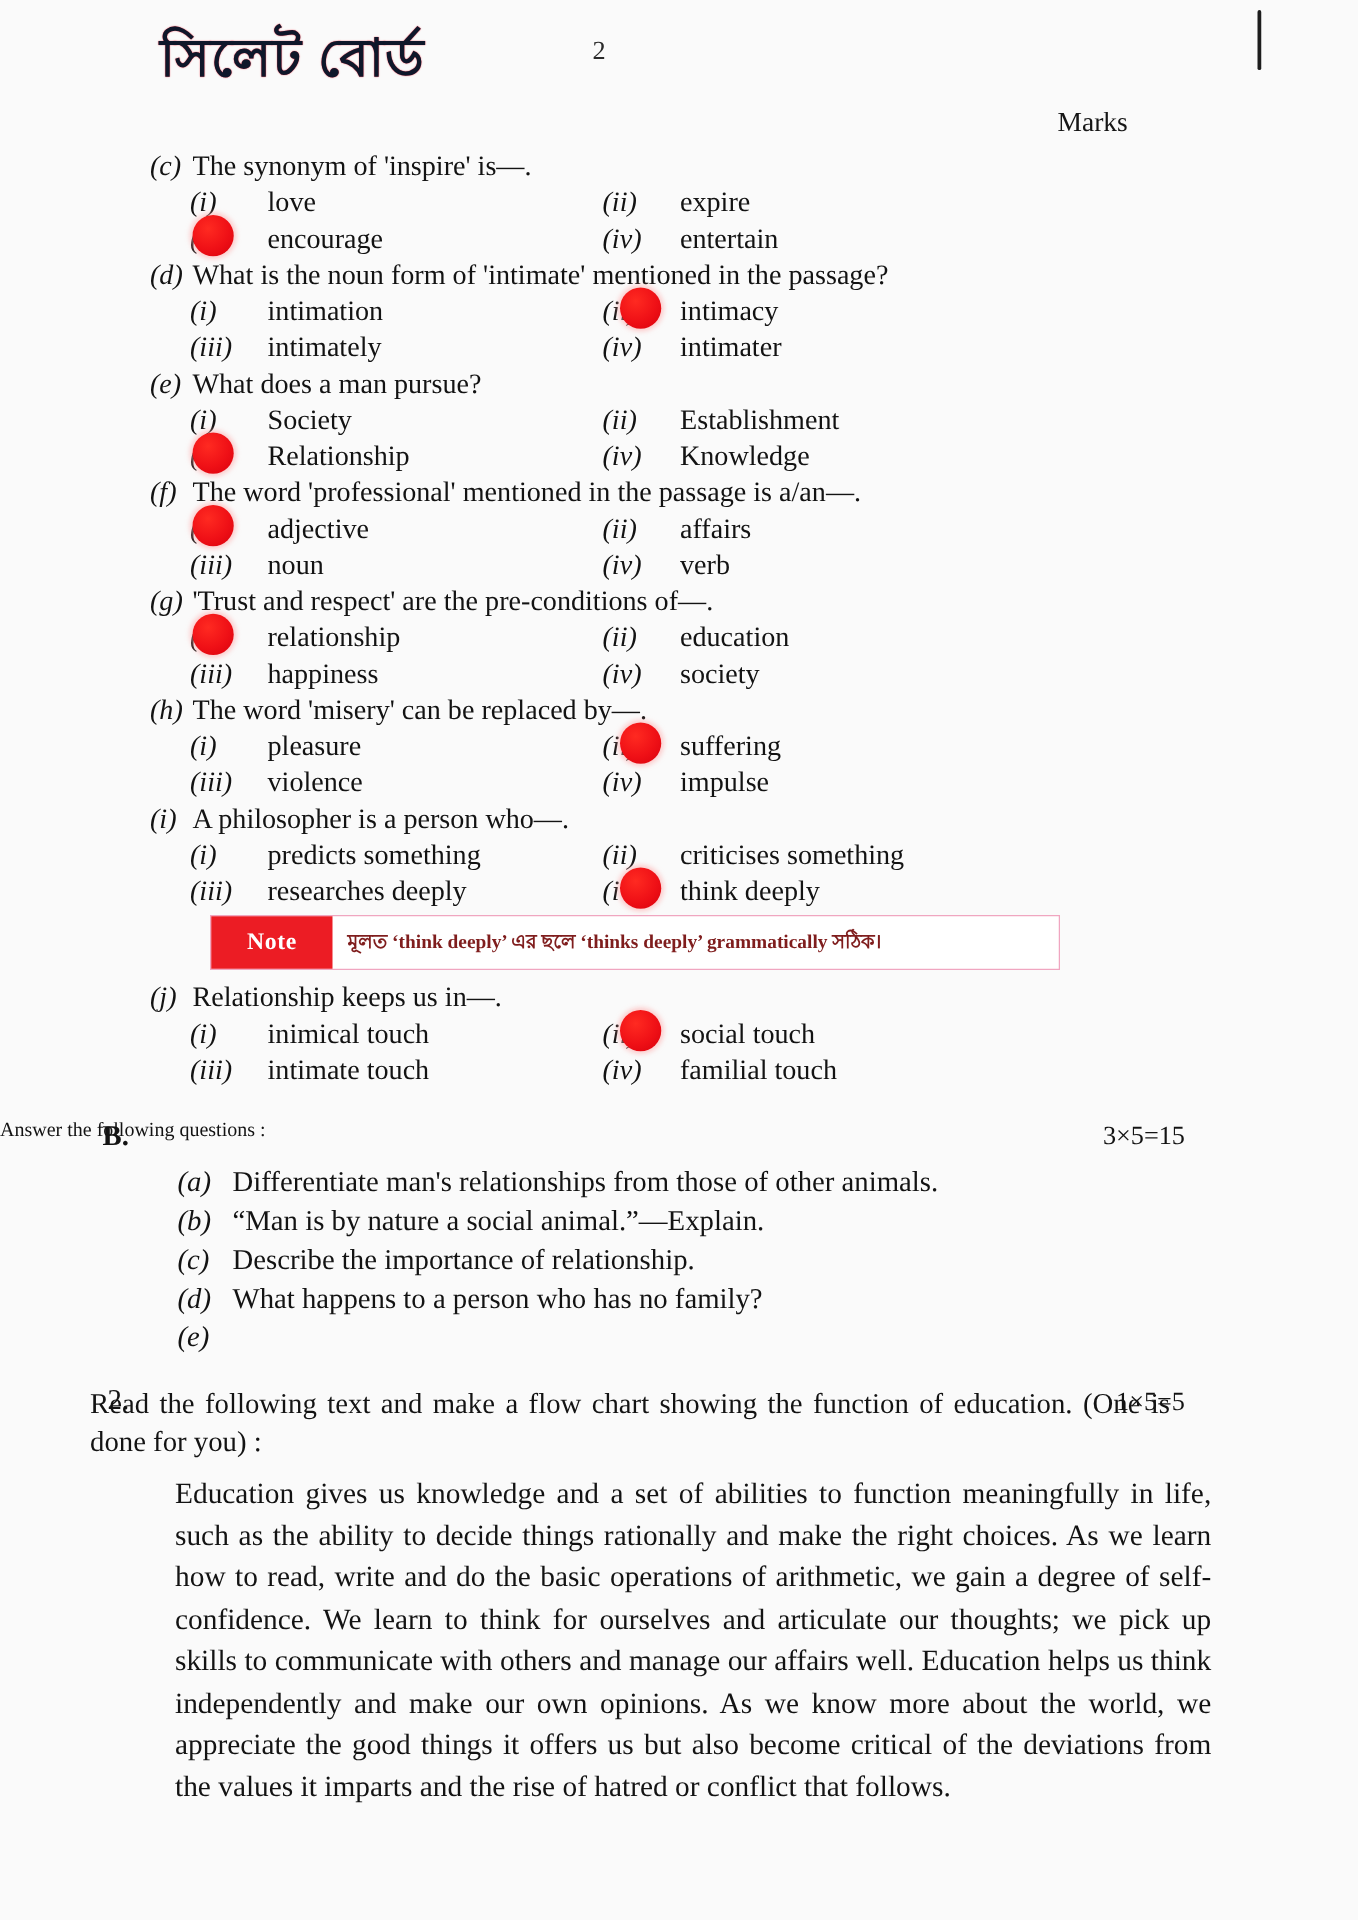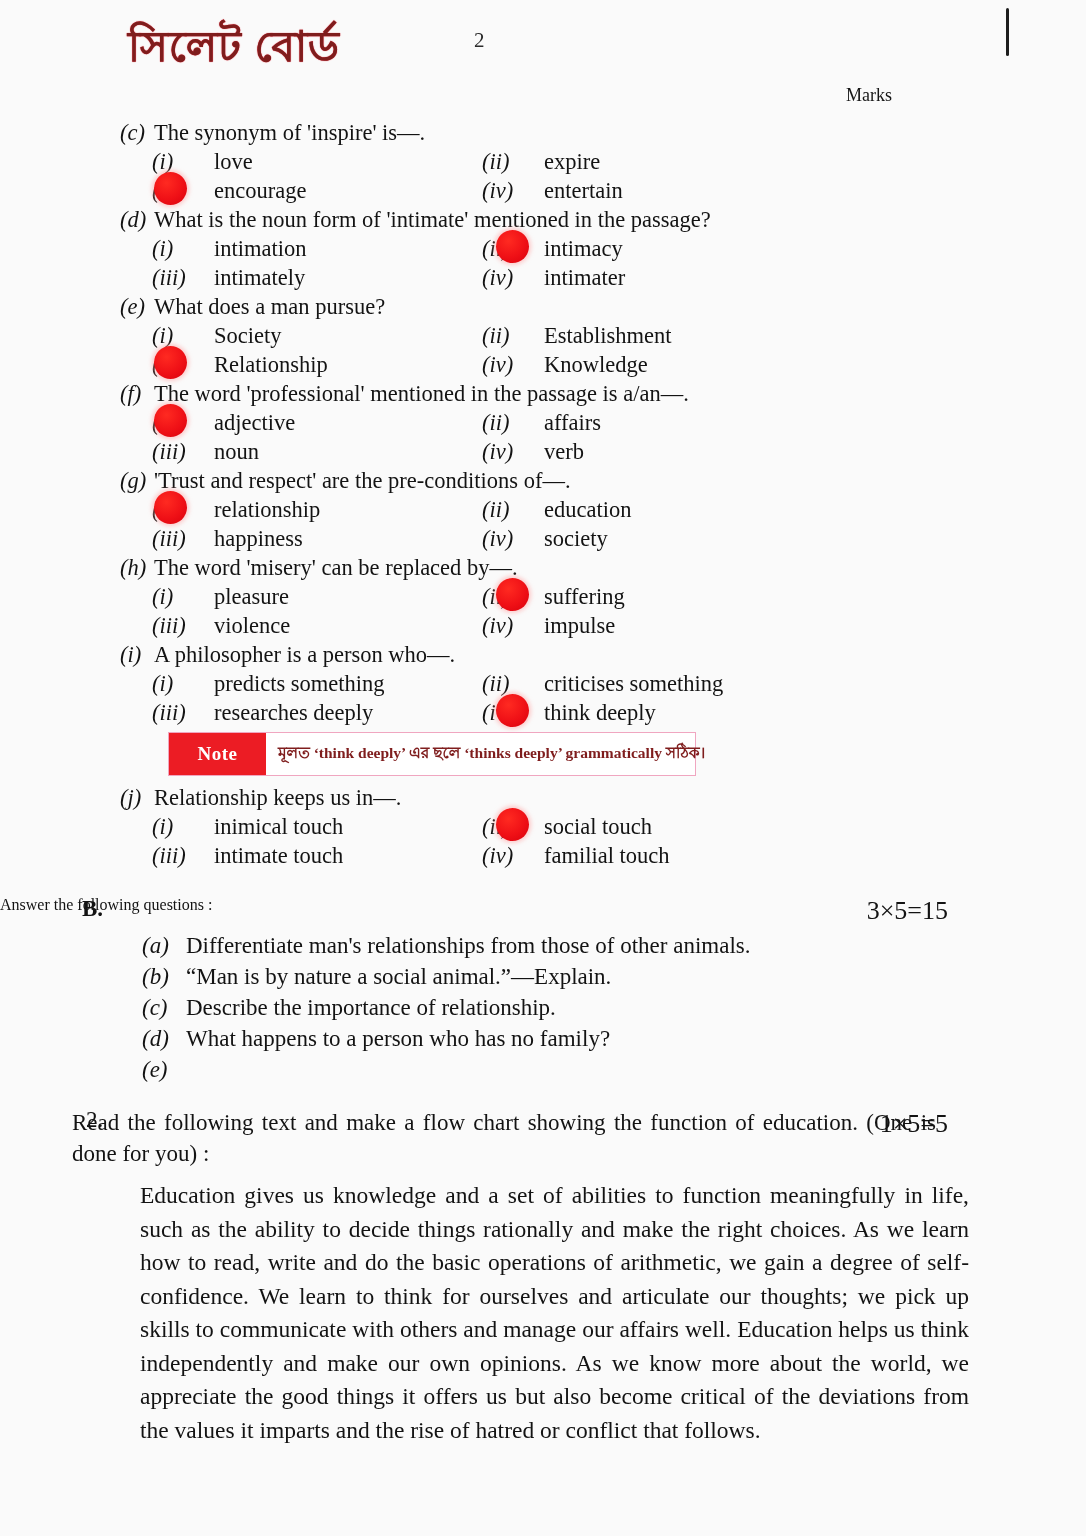--- a/index.html
+++ b/index.html
@@ -15,21 +15,21 @@
   }
   .page { position: relative; width: 1086px; height: 1536px; padding: 0; }
 
   
   .board-title {
     position: absolute;
     left: 128px; top: 14px;
     font-family: "Liberation Sans", "DejaVu Sans", sans-serif;
     font-size: 42px;
     font-weight: 700;
-    color: #7f1d1d;
+    color: #0f172a;
     letter-spacing: 1px;
     text-shadow: 0 0 1px #e8192c;
     white-space: nowrap;
     text-align: center;
   }
   .page-number {
     position: absolute;
     left: 474px; top: 28px;
     font-size: 21px;
     color: #2a2a2a;
@@ -37,21 +37,21 @@
   .corner-tick {
     position: absolute;
     left: 1006px; top: 8px;
     width: 3px; height: 48px;
     background: #1d1d1d;
     border-radius: 2px;
   }
   .marks-label {
     position: absolute;
     left: 846px; top: 85px;
-    font-size: 18px;
+    font-size: 22px;
     color: #161616;
   }
 
   
   .content { position: absolute; left: 0; top: 118px; width: 1086px; }
 
   .qline {
     display: flex;
     align-items: baseline;
     font-size: 22.5px;
@@ -93,21 +93,21 @@
     left: 2px;
     top: -4px;
     z-index: 3;
   }
   .dot.shift { left: 14px; }
 
   
   .note-wrap {
     position: absolute;
     left: 168px; top: 732px;
-    width: 528px; height: 44px;
+    width: 680px; height: 44px;
     display: flex;
     border: 1.5px solid #f0a6c0;
     background: #ffffff;
   }
   .note-badge {
     width: 97px;
     flex: 0 0 97px;
     background: #ec1c24;
     color: #ffffff;
     font-family: "Liberation Serif", serif;
@@ -139,21 +139,21 @@
     position: absolute;
     left: 86px;
     font-size: 23px;
   }
   .sec-title {
     font-size: 16px;
   }
   .sec-marks {
     position: absolute;
     right: 138px;
-    font-size: 26px;
+    font-size: 21px;
     margin-left: 48px;
   }
   .sub-q {
     display: flex;
     align-items: baseline;
     padding-left: 142px;
     font-size: 23px;
     line-height: 31px;
   }
   .sub-q .slabel { font-style: italic; width: 44px; flex: 0 0 44px; }

